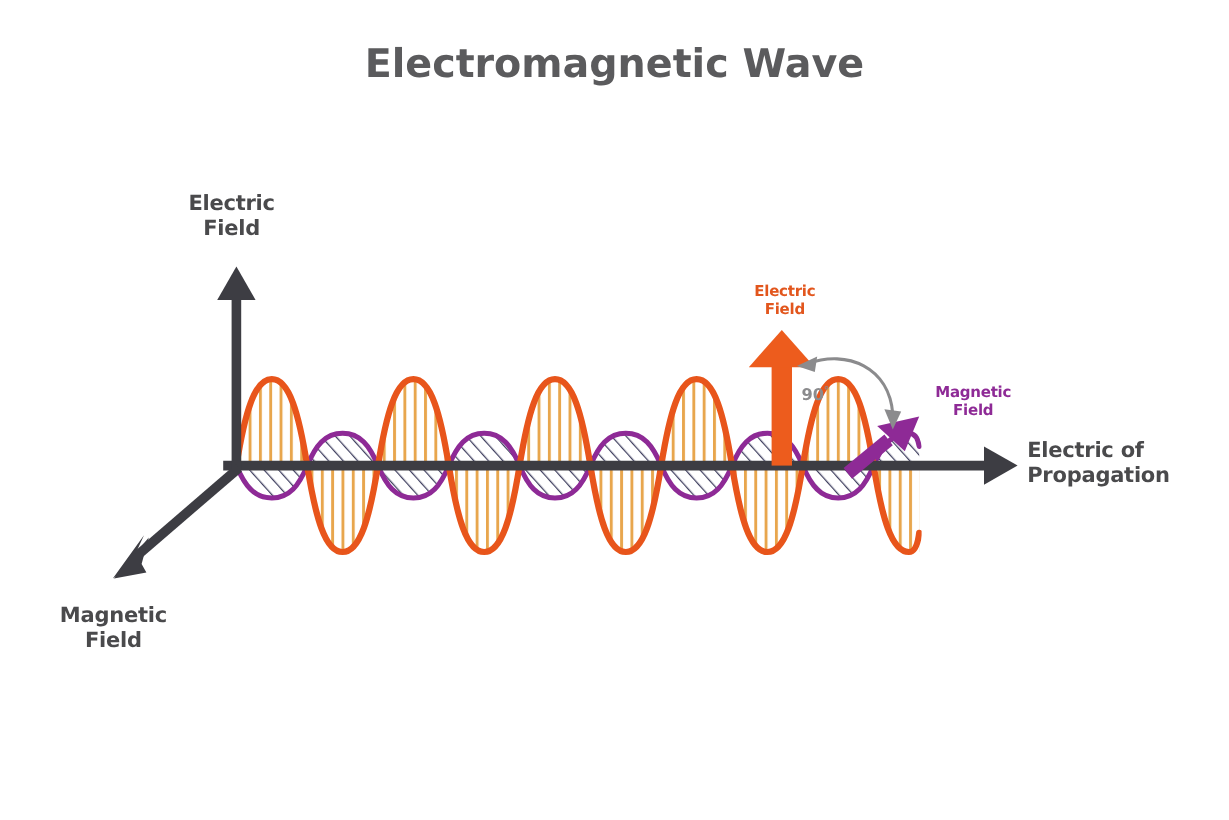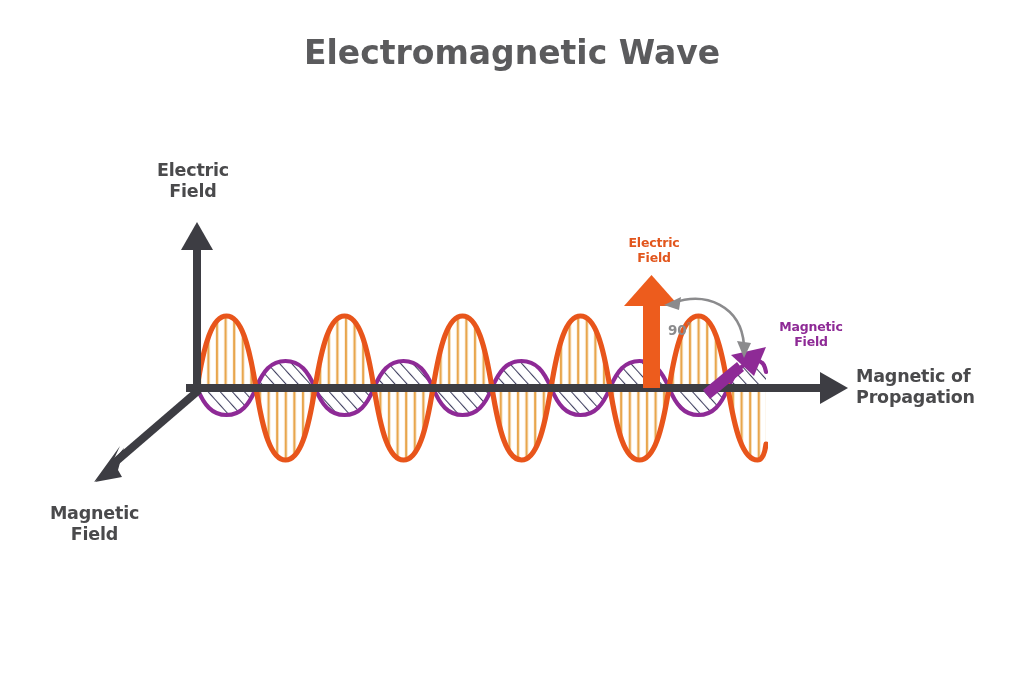--- a/index.html
+++ b/index.html
@@ -191,21 +191,21 @@
   </svg>
 
   <div class="lbl" id="title">Electromagnetic Wave</div>
 
   <div class="lbl" id="label-electric-axis">Electric
 Field</div>
 
   <div class="lbl" id="label-magnetic-axis">Magnetic
 Field</div>
 
-  <div class="lbl" id="label-direction">Magnetic of
+  <div class="lbl" id="label-direction">Electric of
 Propagation</div>
 
   <div class="lbl" id="label-electric-vector">Electric
 Field</div>
 
   <div class="lbl" id="label-magnetic-vector">Magnetic
 Field</div>
 
   <div class="lbl" id="label-angle"><span>90</span><span class="deg">°</span></div>
 

